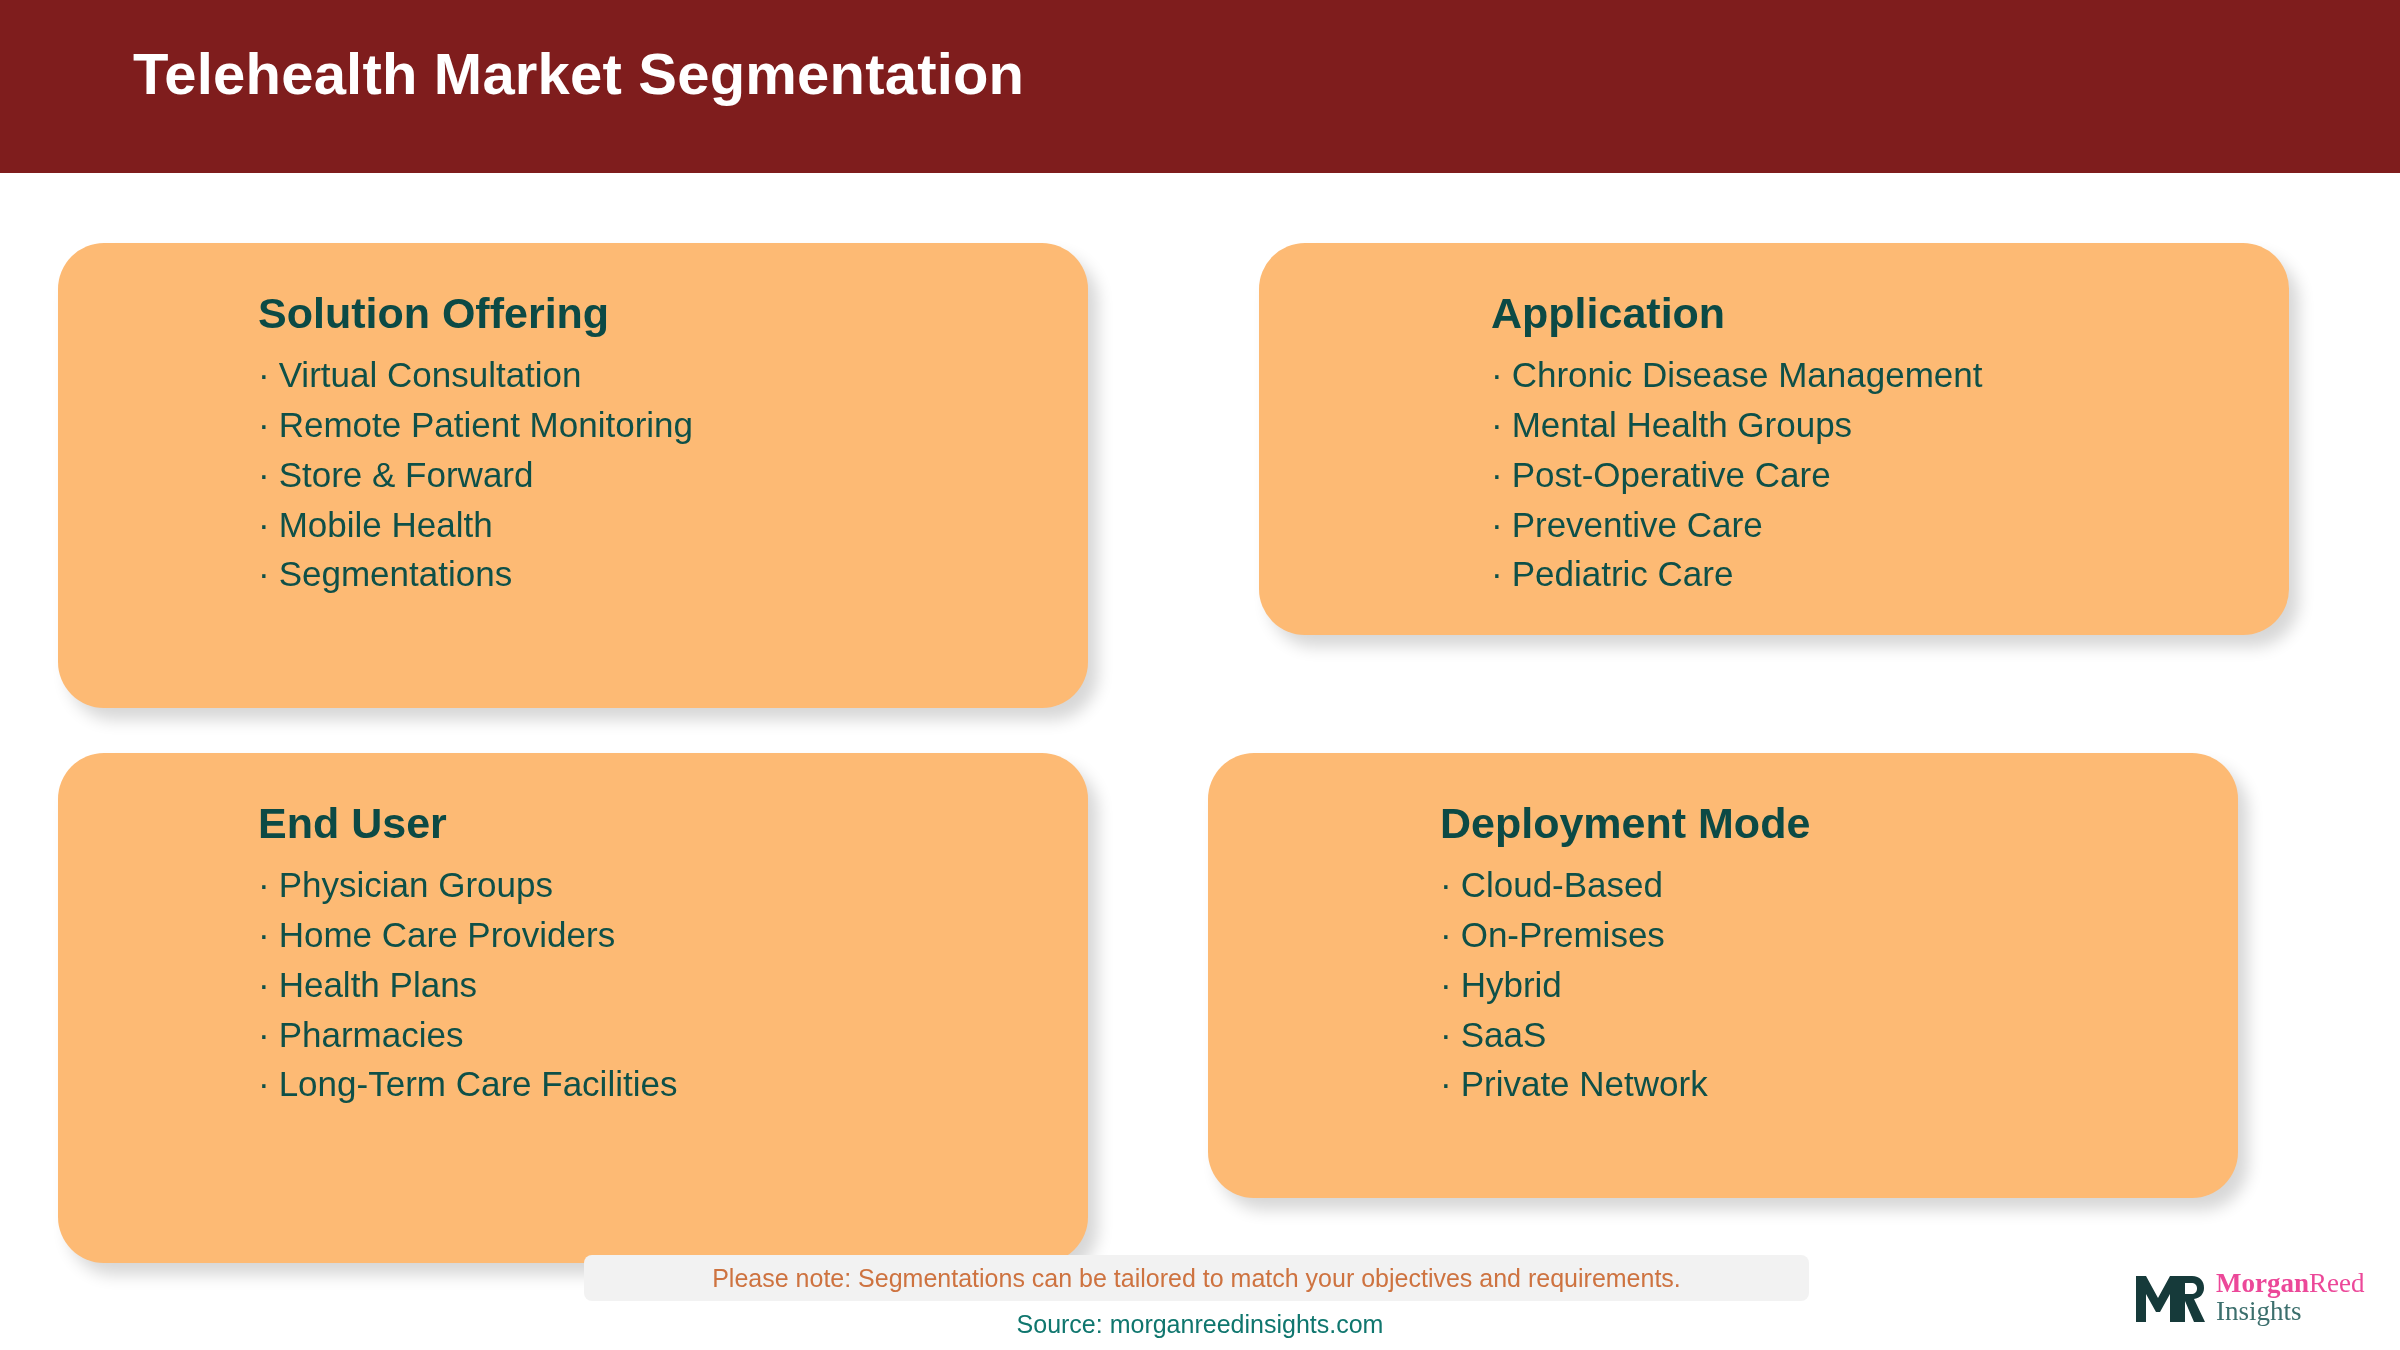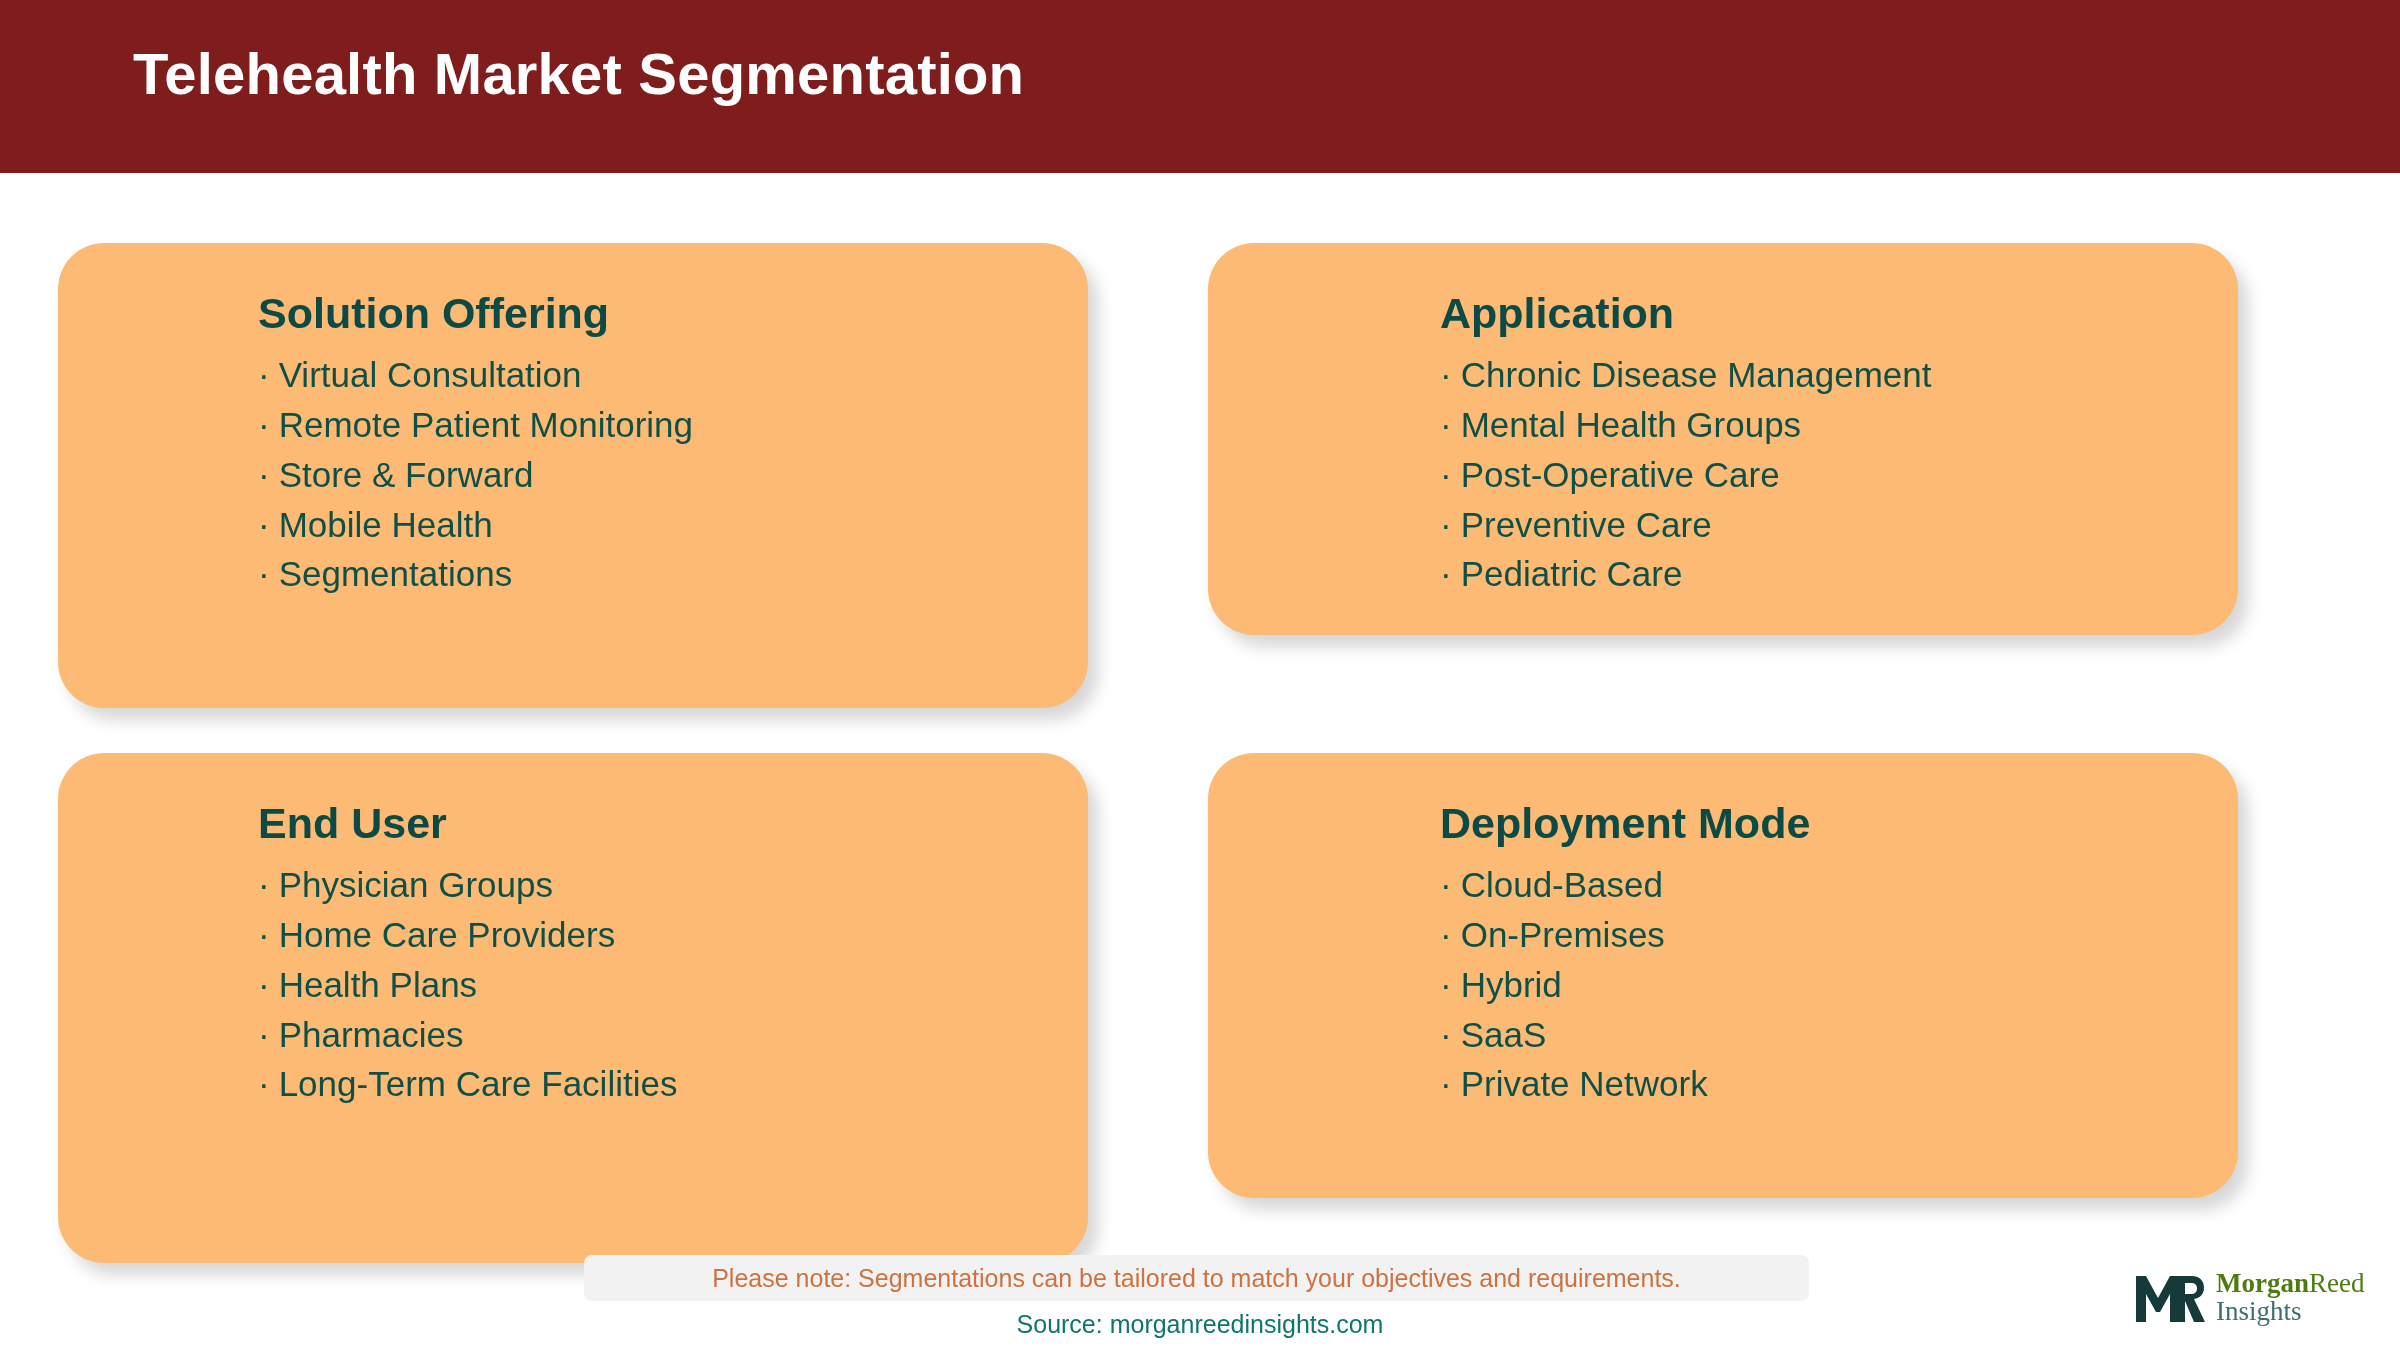--- a/index.html
+++ b/index.html
@@ -66,21 +66,21 @@
     font-size:35px;
     font-weight:400;
     color:#0e5048;
     line-height:1.42;
     white-space:nowrap;
   }
   .bullet-dot { display:inline-block; margin-right:9px; }
 
   
   #card-solution   { left:58px;   top:243px;  width:1030px; height:465px; }
-  #card-application{ left:1208px; top:243px;  width:1030px; height:392px; }
+  #card-application{ left:1259px; top:243px;  width:1030px; height:392px; }
   #card-enduser    { left:58px;   top:753px;  width:1030px; height:510px; }
   #card-deployment { left:1208px; top:753px;  width:1030px; height:445px; }
 
   
   .note-pill {
     position:absolute;
     left:584px;
     top:1255px;
     width:1225px;
     height:46px;
@@ -114,21 +114,21 @@
     height:70px;
     display:flex;
     align-items:center;
   }
   .logo-mark { width:72px; height:52px; flex:0 0 auto; }
   .logo-words {
     margin-left:10px;
     line-height:1.02;
     font-family:"Liberation Serif", serif;
   }
-  .logo-line1 { font-size:27px; color:#4d7c0f; white-space:nowrap; }
+  .logo-line1 { font-size:27px; color:#ec4899; white-space:nowrap; }
   .logo-line1 .bold { font-weight:bold; }
   .logo-line2 { font-size:27px; color:#3c6f6d; white-space:nowrap; }
 </style>
 </head>
 <body>
 
 <div id="slide">
 
   <div class="header-band">
     <div class="header-title">Telehealth Market Segmentation</div>

